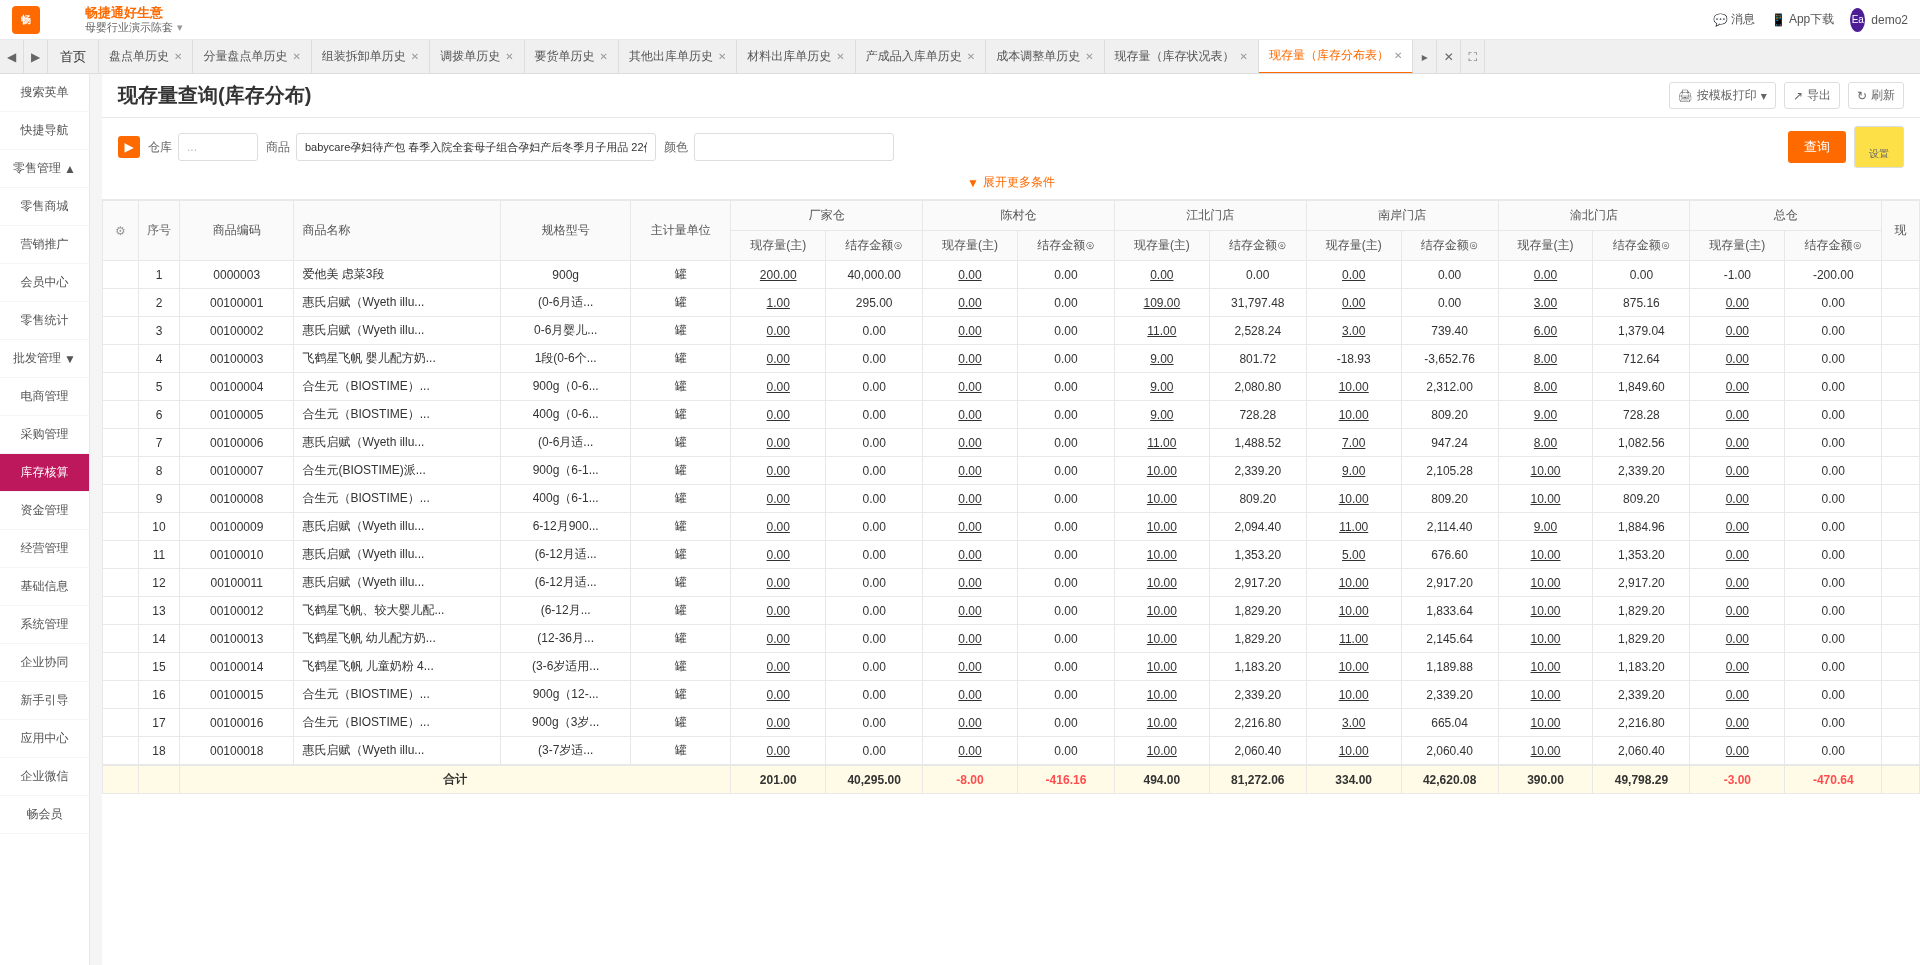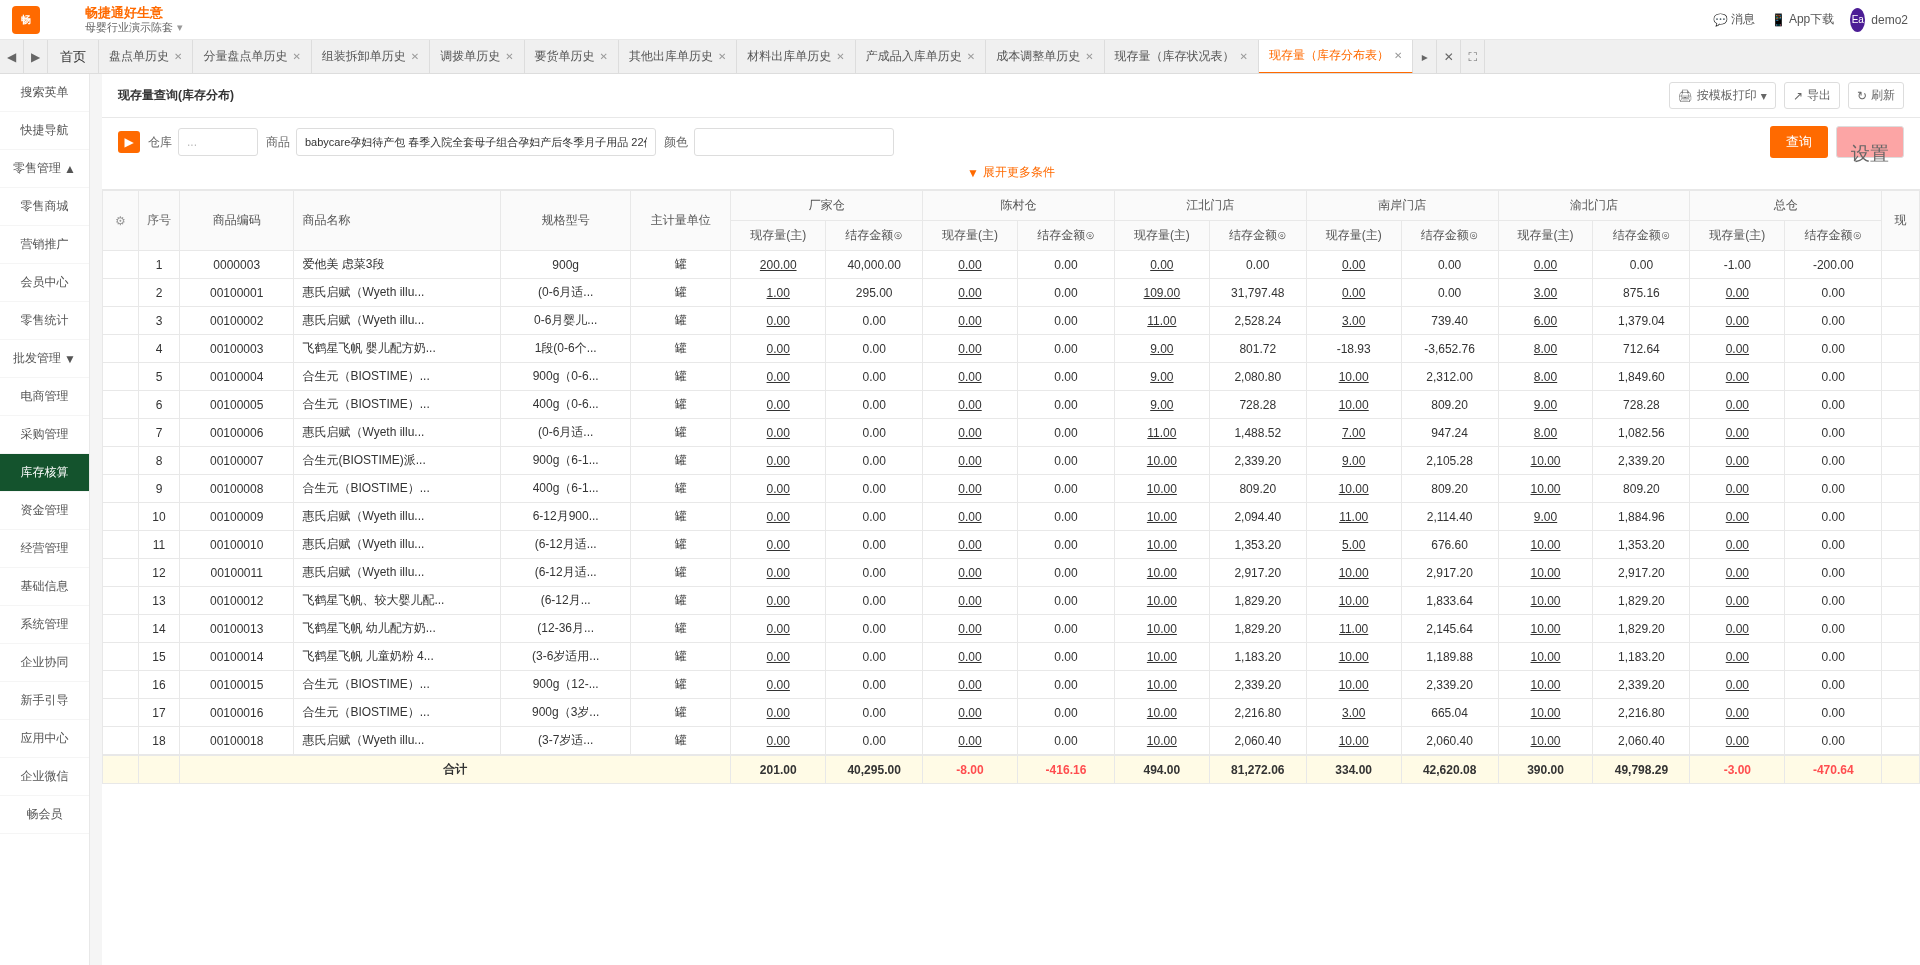--- a/index.html
+++ b/index.html
@@ -22,43 +22,43 @@
     .tab-item .close-btn { margin-left: 5px; color: #999; font-size: 10px; }
     .tab-nav-btn { width: 24px; height: 34px; display: flex; align-items: center; justify-content: center; border-right: 1px solid #ddd; cursor: pointer; color: #666; flex-shrink: 0; }
     
     
     .main-layout { display: flex; height: calc(965px - 74px); gap: 12px; }
     
     
     .sidebar { width: 90px; background: #fff; border-right: 1px solid #e8e8e8; display: flex; flex-direction: column; overflow-y: auto; flex-shrink: 0; }
     .sidebar::-webkit-scrollbar { width: 3px; }
     .sidebar-item { padding: 10px 4px; text-align: center; cursor: pointer; font-size: 12px; color: #555; border-bottom: 1px solid #f5f5f5; }
-    .sidebar-item.active { background: #14532d; color: white; }
+    .sidebar-item.active { background: #be185d; color: white; }
     .sidebar-item.has-arrow { display: flex; align-items: center; justify-content: center; gap: 3px; }
     
     
     .content { flex: 1; display: flex; flex-direction: column; overflow: hidden; }
     
     
     .page-header { padding: 8px 16px; background: #fff; border-bottom: 1px solid #e8e8e8; display: flex; align-items: center; justify-content: space-between; }
-    .page-title { font-size: 12px; font-weight: bold; color: #333; }
+    .page-title { font-size: 20px; font-weight: bold; color: #333; }
     .page-actions { display: flex; align-items: center; gap: 8px; }
     .action-btn { display: flex; align-items: center; gap: 4px; font-size: 12px; color: #666; cursor: pointer; padding: 4px 8px; border: 1px solid #ddd; border-radius: 3px; background: #fff; }
     
     
     .filter-bar { padding: 8px 16px; background: #fff; border-bottom: 1px solid #e8e8e8; }
     .filter-row { display: flex; align-items: center; gap: 8px; }
     .filter-item { display: flex; align-items: center; gap: 6px; }
     .filter-label { font-size: 12px; color: #666; white-space: nowrap; }
     .filter-input { border: 1px solid #ddd; border-radius: 3px; padding: 4px 8px; font-size: 12px; color: #333; height: 28px; min-width: 80px; }
     .filter-input-long { min-width: 340px; }
     .filter-input-medium { min-width: 200px; }
     .expand-btn { display: flex; align-items: center; gap: 4px; color: #ff6a00; cursor: pointer; font-size: 12px; padding: 0 12px; }
     .btn-orange { background: #ff6a00; color: white; border: none; border-radius: 3px; padding: 5px 16px; font-size: 13px; cursor: pointer; height: 32px; }
-    .btn-white { background: #fca5a5; color: #666; border: 1px solid #ddd; border-radius: 3px; padding: 14px 14px; font-size: 19px; cursor: pointer; height: 32px; }
+    .btn-white { background: #fde047; color: #666; border: 1px solid #ddd; border-radius: 3px; padding: 20px 14px; font-size: 10px; cursor: pointer; height: 32px; }
     .expand-row { display: flex; justify-content: center; margin-top: 6px; }
     
     
     .table-container { flex: 1; overflow: auto; background: #fff; margin: 0; }
     .data-table { width: 100%; border-collapse: collapse; font-size: 12px; }
     .data-table th { background: #fafafa; border: 1px solid #e8e8e8; padding: 6px 8px; text-align: center; font-weight: 500; color: #555; white-space: nowrap; position: sticky; top: 0; z-index: 2; }
     .data-table td { border: 1px solid #e8e8e8; padding: 5px 8px; text-align: center; color: #333; white-space: nowrap; }
     .data-table .col-num { color: #666; width: 36px; }
     .data-table .col-code { min-width: 88px; }
     .data-table .col-name { min-width: 140px; text-align: left; }

